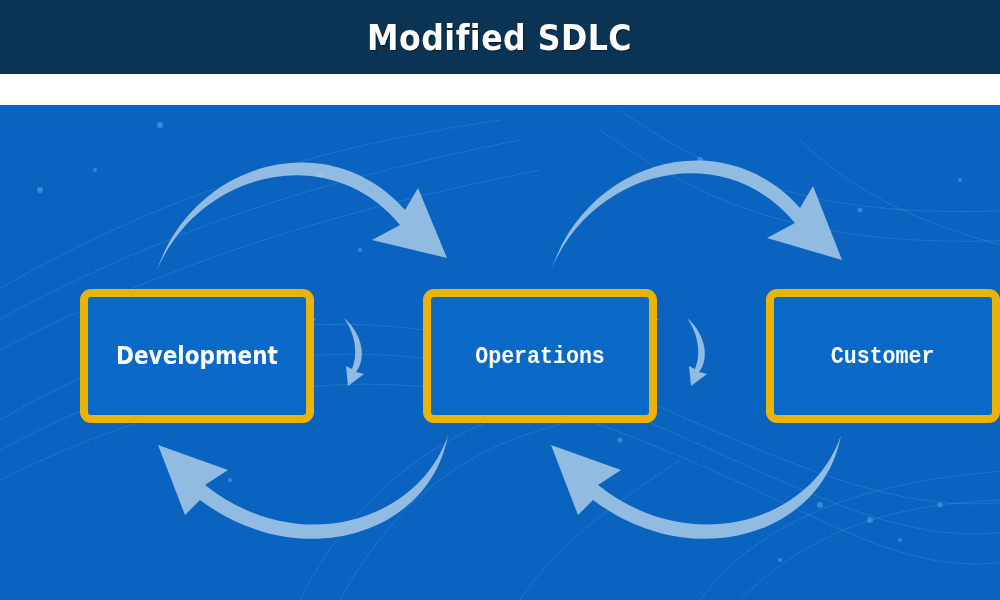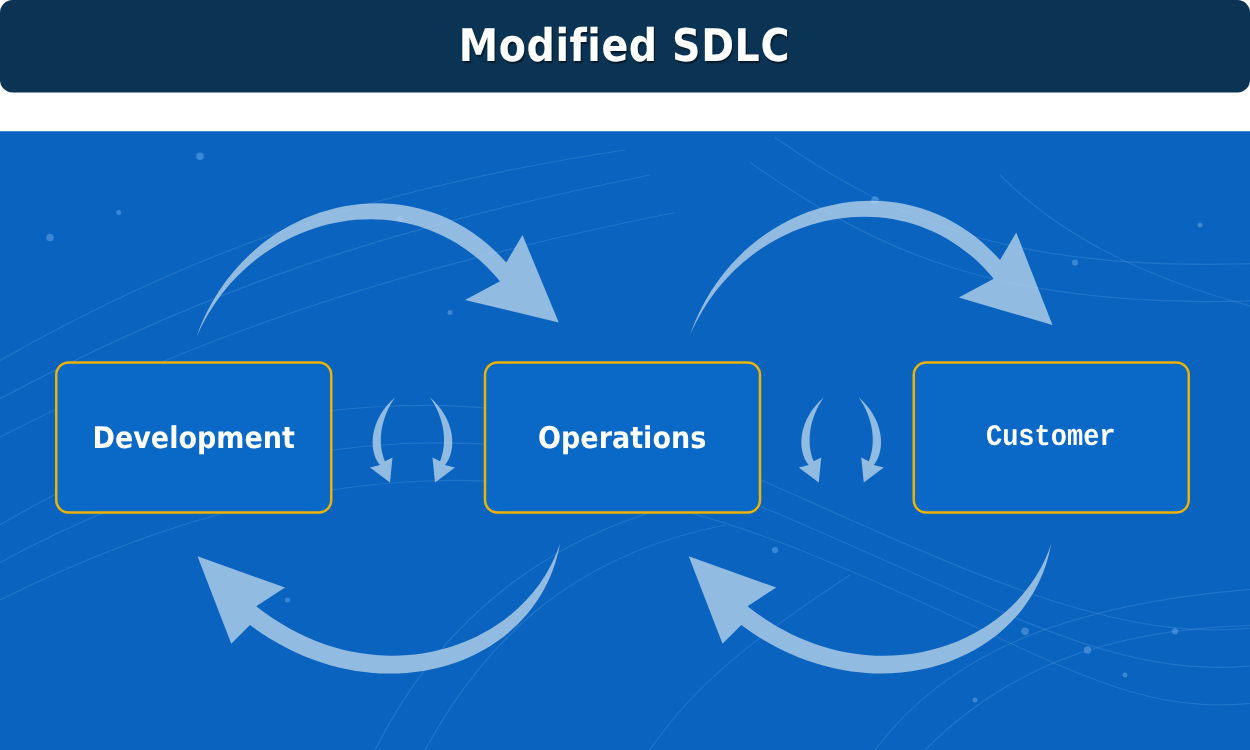--- a/index.html
+++ b/index.html
@@ -1,22 +1,22 @@
 <!DOCTYPE html>
 <html><head>
 <meta charset="utf-8">
 <style>
   html, body { margin:0; padding:0; }
   body { width:1000px; height:600px; overflow:hidden; position:relative; font-family:"DejaVu Sans", sans-serif; }
-  .header { position:absolute; left:0; top:0; width:1000px; height:74px; background:#0b3454; display:flex; align-items:center; justify-content:center;border-radius:10px; }
+  .header { position:absolute; left:0; top:0; width:1000px; height:74px; background:#0b3454; display:flex; align-items:center; justify-content:center; }
   .title { color:#ffffff; font-size:36px; font-weight:bold; letter-spacing:0.5px; transform:scaleX(0.88); text-shadow:1px 1px 1px rgba(0,0,0,0.5); }
   .canvas { position:absolute; left:0; top:105px; width:1000px; height:495px; background:#0a63be; overflow:hidden; }
   .bg-svg { position:absolute; left:0; top:0; }
   .arrows { position:absolute; left:0; top:0; width:1000px; height:600px; pointer-events:none; }
-  .box { position:absolute; width:218px; height:118px; border:2px solid #eab308; border-radius:11px; background:#0a68c6; display:flex; align-items:center; justify-content:center; box-sizing:content-box; }
+  .box { position:absolute; width:218px; height:118px; border:8px solid #eab308; border-radius:11px; background:#0a68c6; display:flex; align-items:center; justify-content:center; box-sizing:content-box;margin-left:36px; }
   .box span { color:#ffffff; font-size:24px; font-weight:bold; transform:scaleX(0.9); display:inline-block; }
 </style>
 </head>
 <body>
 
 <div class="header">
   <div class="title">Modified SDLC</div>
 </div>
 
 <div class="canvas">
@@ -72,18 +72,18 @@
     <path d="M344 318 C 364 335, 366 360, 356 372 L 364 374 L 348 386 L 346 366 L 352 369 C 358 355, 356 335, 344 318 Z"></path>
 
     <path d="M659 318 C 639 335, 637 360, 647 372 L 639 374 L 655 386 L 657 366 L 651 369 C 645 355, 647 335, 659 318 Z"></path>
     <path d="M687 318 C 707 335, 709 360, 699 372 L 707 374 L 691 386 L 689 366 L 695 369 C 701 355, 699 335, 687 318 Z"></path>
   </g>
 </svg>
 
 <div class="box" style="left:44px; top:289px;">
   <span>Development</span>
 </div>
-<div class="box" style="left:387px; top:289px;">
+<div class="box" style="left:387px; top:289px;font-family:Liberation Mono, monospace;">
   <span>Operations</span>
 </div>
 <div class="box" style="left:730px; top:289px;font-family:Liberation Mono, monospace;">
   <span>Customer</span>
 </div>
 
 </body></html>

